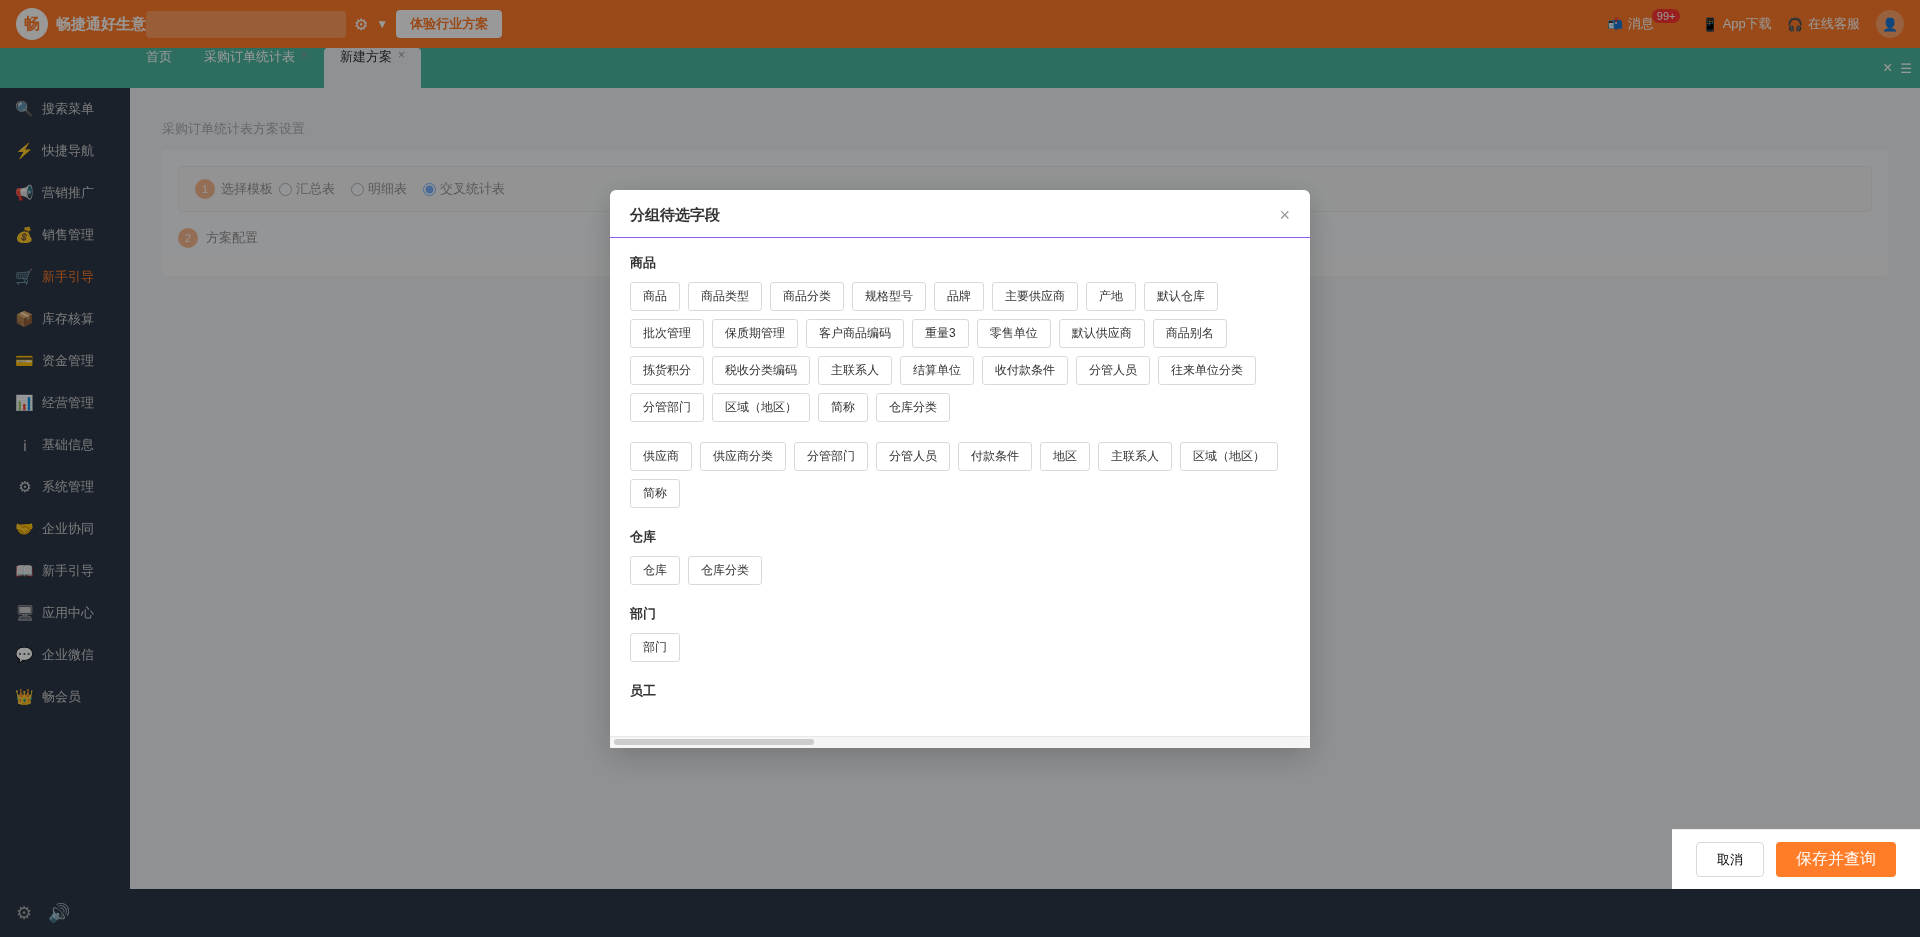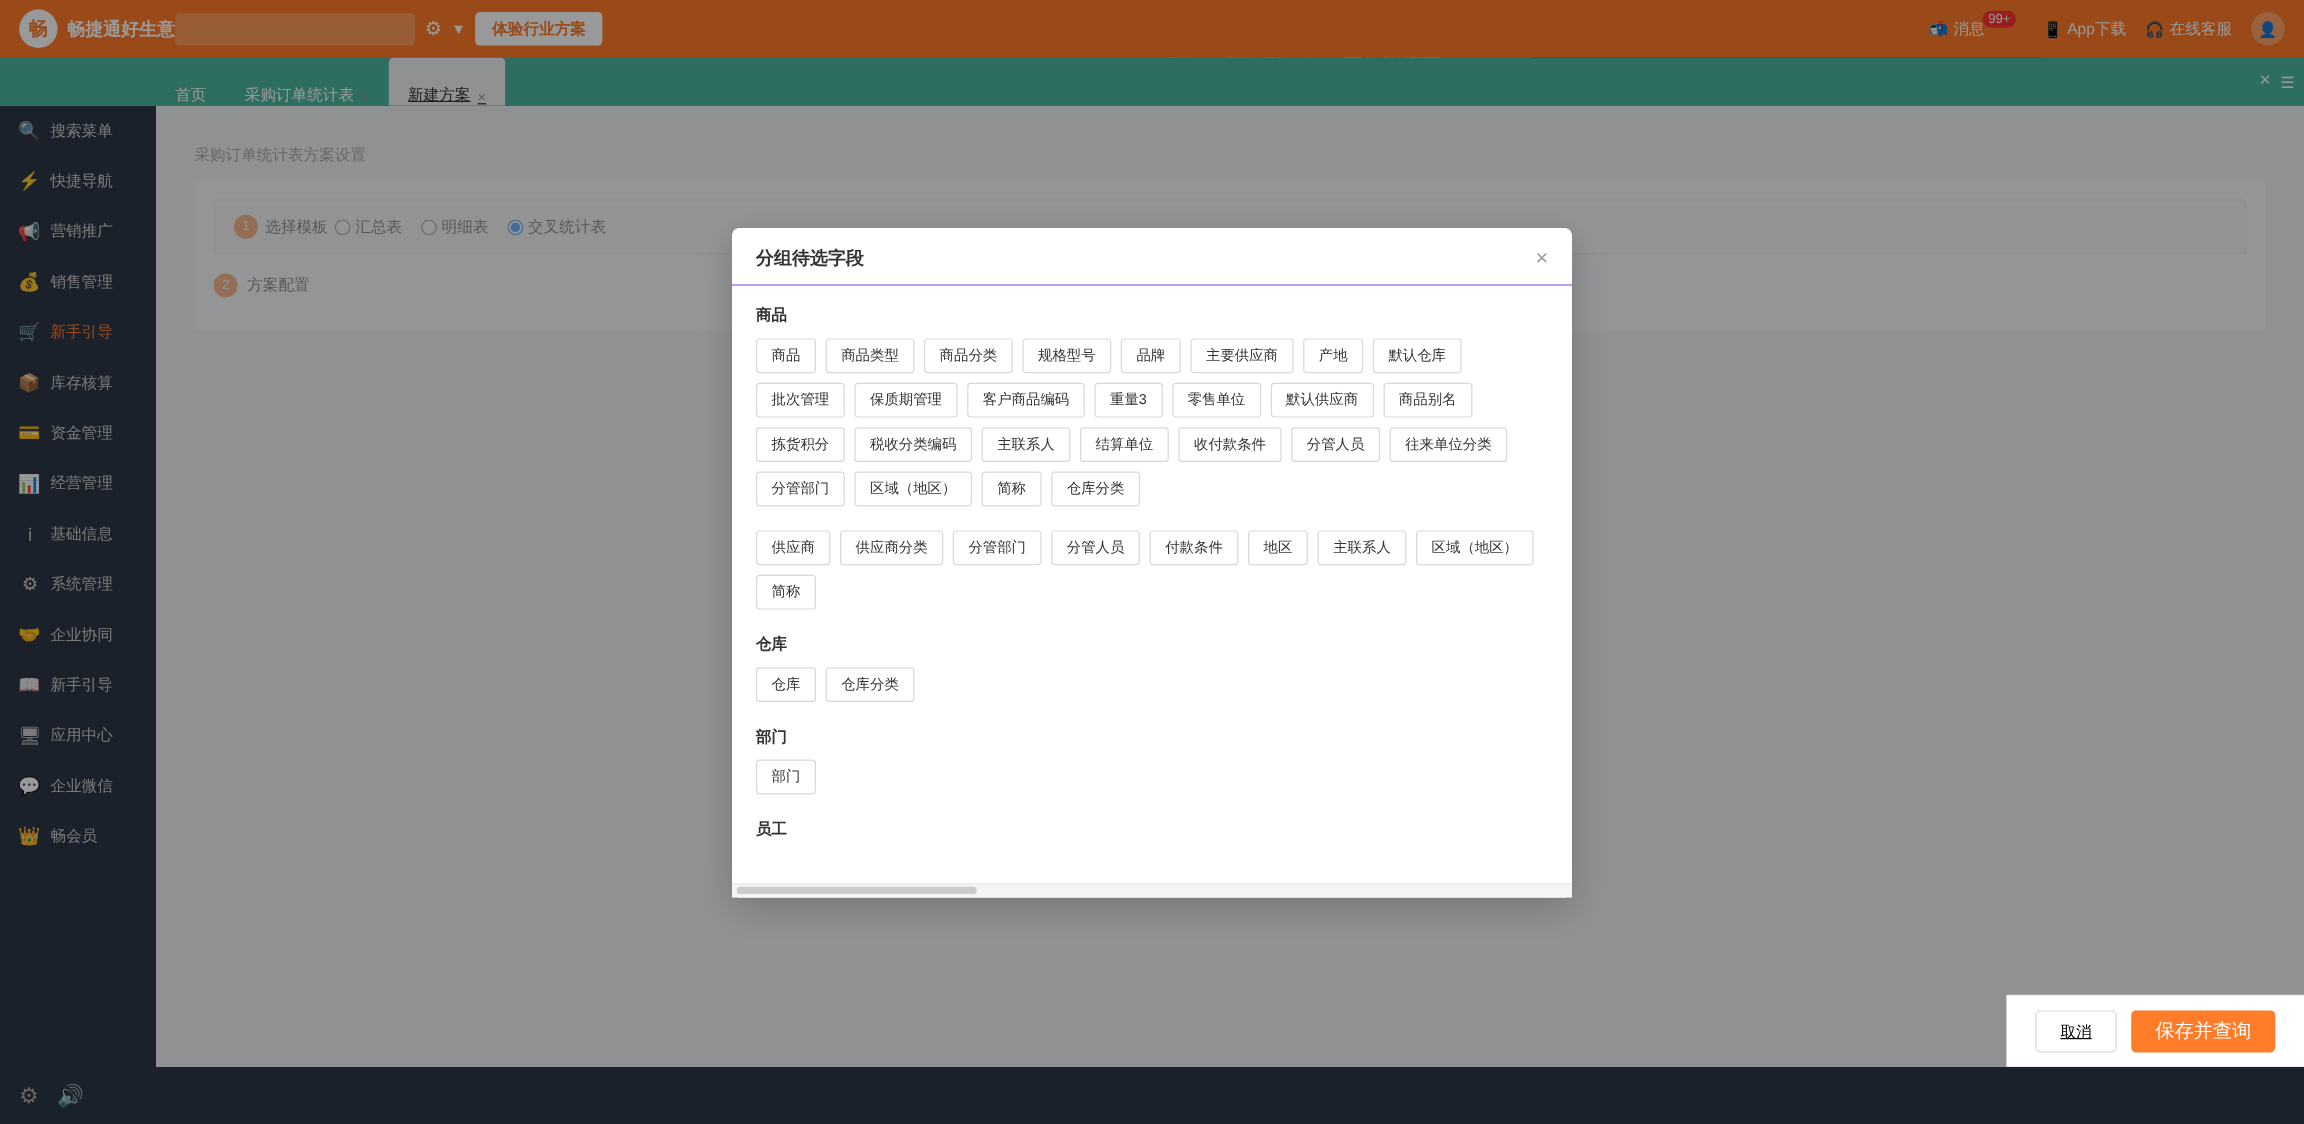--- a/index.html
+++ b/index.html
@@ -93,32 +93,31 @@
       align-items: center;
       padding: 0 0 0 130px;
       position: fixed;
       top: 48px; left: 0; right: 0;
       z-index: 99;
     }
     .nav-tab {
       height: 40px;
       padding: 0 16px;
       display: flex;
-      align-items: flex-end;
+      align-items: flex-start;
       color: white;
       font-size: 13px;
       cursor: pointer;
       position: relative;
       gap: 6px;
     }
     .nav-tab.active {
       background: #f0f2f5;
       color: #333;
       border-radius: 4px 4px 0 0;
-      text-decoration: underline;
     }
     .nav-tab-close {
       font-size: 12px;
       color: #999;
       cursor: pointer;
     }
 
     
     .sidebar {
       position: fixed;
@@ -271,21 +270,20 @@
       justify-content: flex-end;
       z-index: 1001;
     }
     .btn-cancel {
       padding: 7px 20px;
       border: 1px solid #d9d9d9;
       border-radius: 4px;
       background: white;
       cursor: pointer;
       font-size: 13px;
-      text-decoration: underline;
     }
     .btn-primary {
       padding: 7px 20px;
       border: none;
       border-radius: 4px;
       background: #ff7c29;
       color: white;
       cursor: pointer;
       font-size: 16px;
     }

